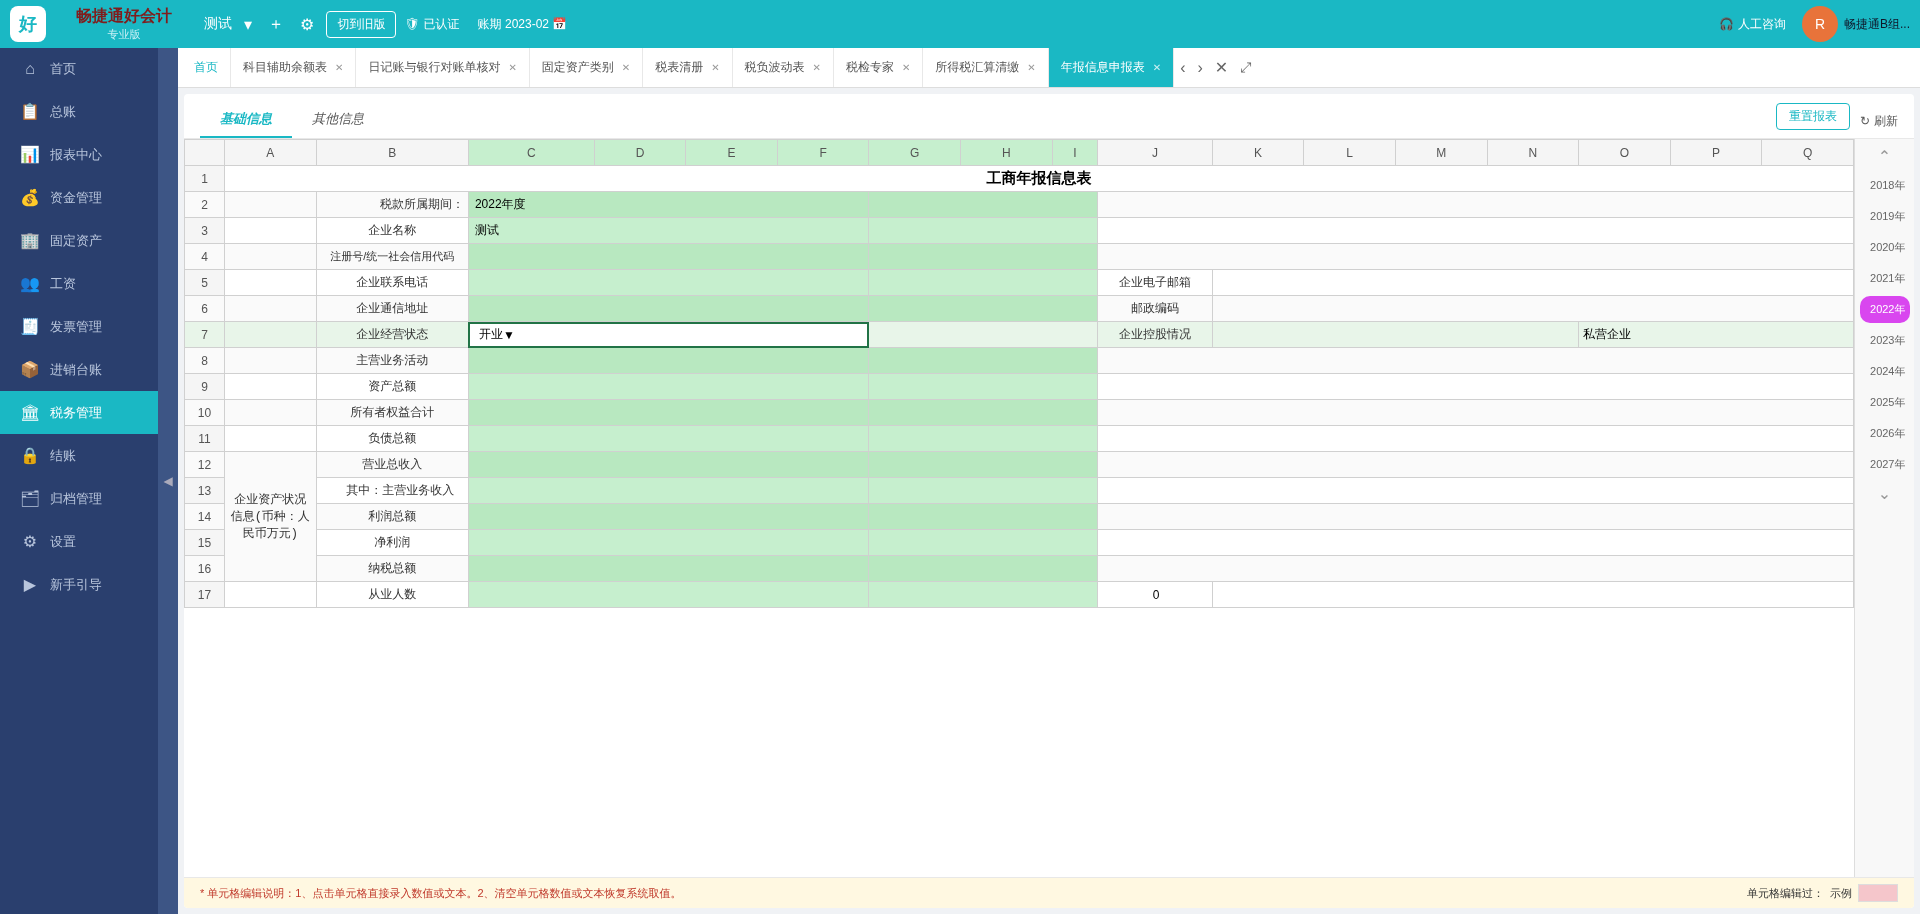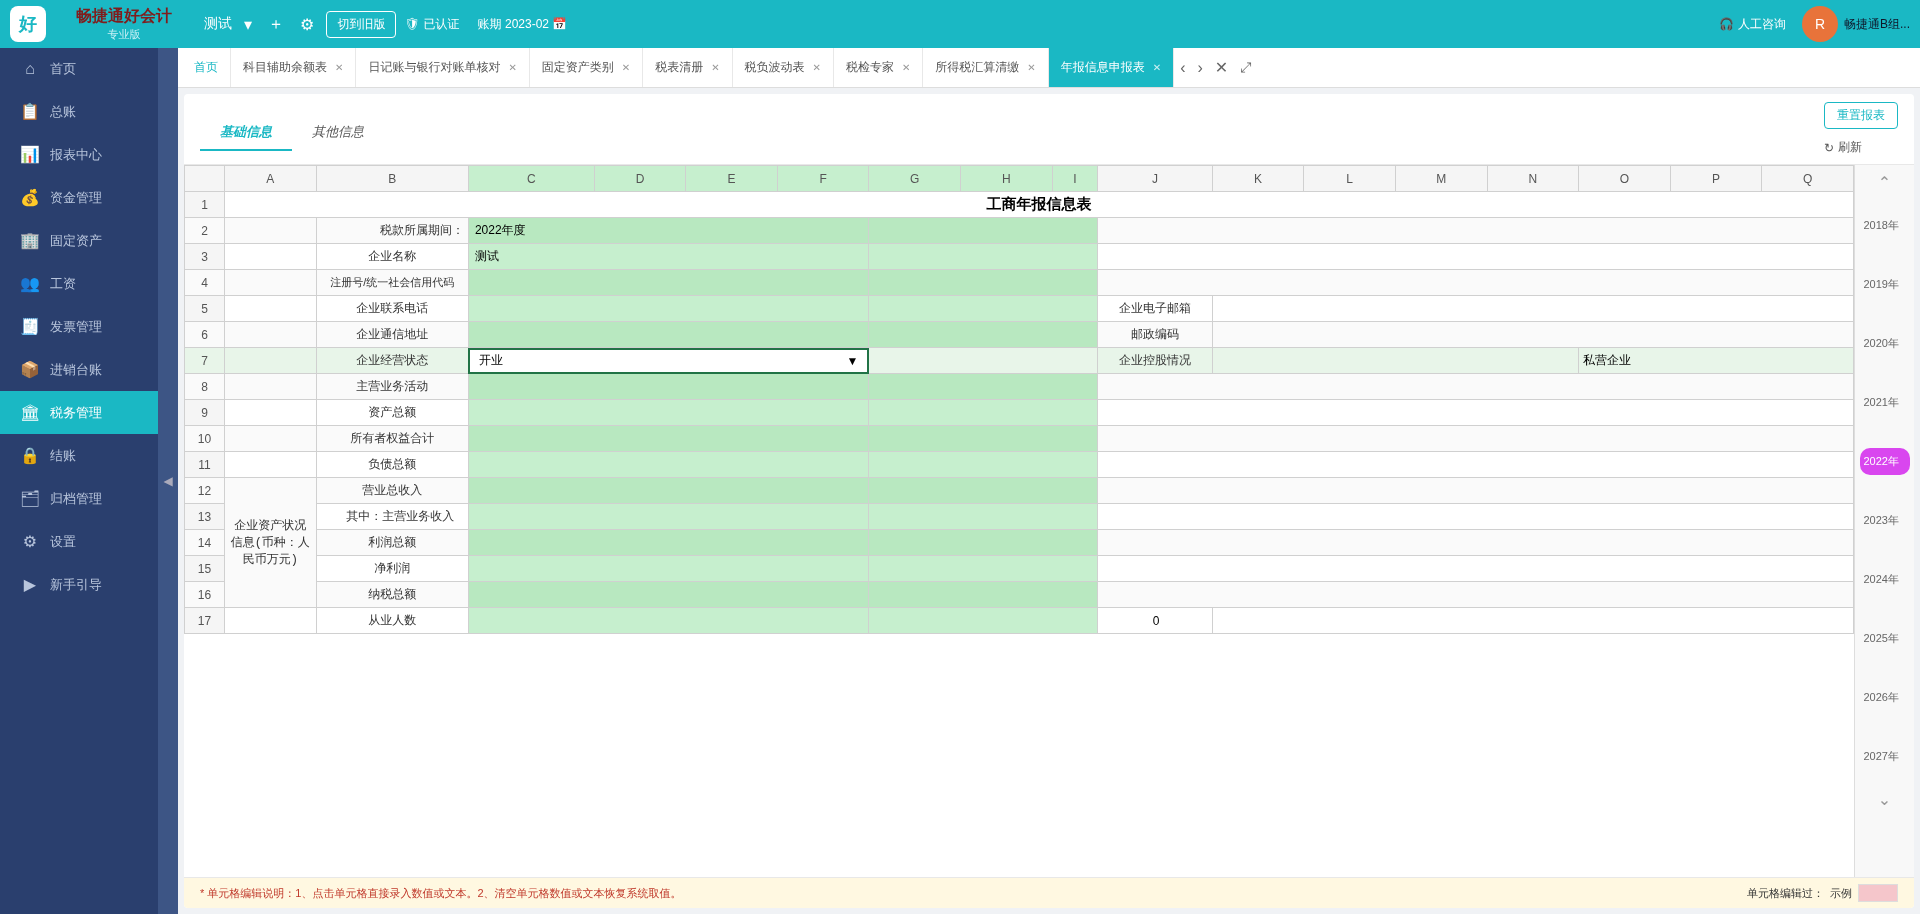--- a/index.html
+++ b/index.html
@@ -49,46 +49,46 @@
     .tab-expand { background: none; border: none; cursor: pointer; color: #666; font-size: 14px; padding: 0 6px; }
 
     
     .content-inner { flex: 1; display: flex; flex-direction: column; overflow: hidden; background: white; margin: 6px; border-radius: 4px; }
 
     
     .sub-tab-bar { display: flex; align-items: center; padding: 8px 16px 0; border-bottom: 1px solid #e8e8e8; justify-content: space-between; flex-shrink: 0; }
     .sub-tabs { display: flex; gap: 0; }
     .sub-tab { padding: 8px 20px; cursor: pointer; font-size: 13px; color: #555; border-bottom: 2px solid transparent; font-style: italic; }
     .sub-tab.active { color: #1ab8c4; border-bottom: 2px solid #1ab8c4; font-weight: bold; }
-    .sub-tab-actions { display: flex; align-items: flex-start; gap: 10px; padding-bottom: 8px; flex-direction: column; }
+    .sub-tab-actions { display: flex; align-items: flex-end; gap: 10px; padding-bottom: 8px; }
     .reset-btn { border: 1px solid #1ab8c4; color: #1ab8c4; background: white; border-radius: 4px; padding: 4px 12px; cursor: pointer; font-size: 12px; }
     .refresh-btn { display: flex; align-items: center; gap: 4px; color: #555; background: none; border: none; cursor: pointer; font-size: 12px; }
 
     
     .spreadsheet-wrapper { display: flex; flex: 1; overflow: hidden; }
     .spreadsheet-main { flex: 1; overflow: auto; position: relative; }
     .year-sidebar { width: 60px; background: #f8f8f8; border-left: 1px solid #ddd; display: flex; flex-direction: column; align-items: center; padding: 4px 0; overflow-y: auto; flex-shrink: 0; }
-    .year-item { width: 50px; text-align: left; padding: 6px 4px; font-size: 11px; color: #666; cursor: pointer; border-radius: 3px; margin: 16px 0; }
+    .year-item { width: 50px; text-align: right; padding: 6px 4px; font-size: 11px; color: #666; cursor: pointer; border-radius: 3px; margin: 2px 0; }
     .year-item.active { background: #d946ef; color: white; border-radius: 10px; }
     .year-nav-up, .year-nav-down { background: none; border: none; cursor: pointer; color: #999; font-size: 16px; padding: 4px; }
 
     
     .spreadsheet-table-container { overflow: auto; width: 100%; height: 100%; }
     table.spreadsheet { border-collapse: collapse; width: max-content; min-width: 100%; }
     table.spreadsheet th, table.spreadsheet td { border: 1px solid #d0d0d0; padding: 2px 4px; font-size: 12px; white-space: nowrap; height: 26px; }
     table.spreadsheet .col-header { background: #f5f5f5; text-align: center; font-weight: normal; color: #555; min-width: 40px; }
     table.spreadsheet .row-header { background: #f5f5f5; text-align: center; color: #555; width: 36px; }
     table.spreadsheet .selected-col { background: #c6efce; }
     table.spreadsheet .title-cell { text-align: center; font-size: 15px; font-weight: bold; }
     table.spreadsheet .label-cell { text-align: center; color: #333; }
     table.spreadsheet .value-cell { text-align: left; padding-left: 6px; }
     table.spreadsheet tr:nth-child(even) td { background: #fafafa; }
     table.spreadsheet tr:nth-child(even) td.selected-col { background: #b8e8c0; }
     .active-row td { background: #e8f5e9 !important; }
-    .dropdown-cell { display: flex; align-items: center; justify-content: space-between; padding: 0 6px; }
+    .dropdown-cell { display: flex; align-items: center; justify-content: flex-start; padding: 0 6px; }
     td.active-cell { outline: 2px solid #217346; outline-offset: -2px; background: white !important; }
 
     
     .bottom-bar { display: flex; align-items: center; padding: 6px 16px; background: #fff8e1; border-top: 1px solid #e8e8e8; font-size: 11px; color: #c0392b; flex-shrink: 0; }
     .bottom-bar .note { flex: 1; }
     .bottom-bar .edit-example { display: flex; align-items: center; gap: 6px; color: #333; }
     .example-box { width: 40px; height: 18px; background: #f5c6cb; border: 1px solid #ddd; }
 
     
     .logo-icon { width: 36px; height: 36px; background: white; border-radius: 8px; display: flex; align-items: center; justify-content: center; margin-right: 8px; }

